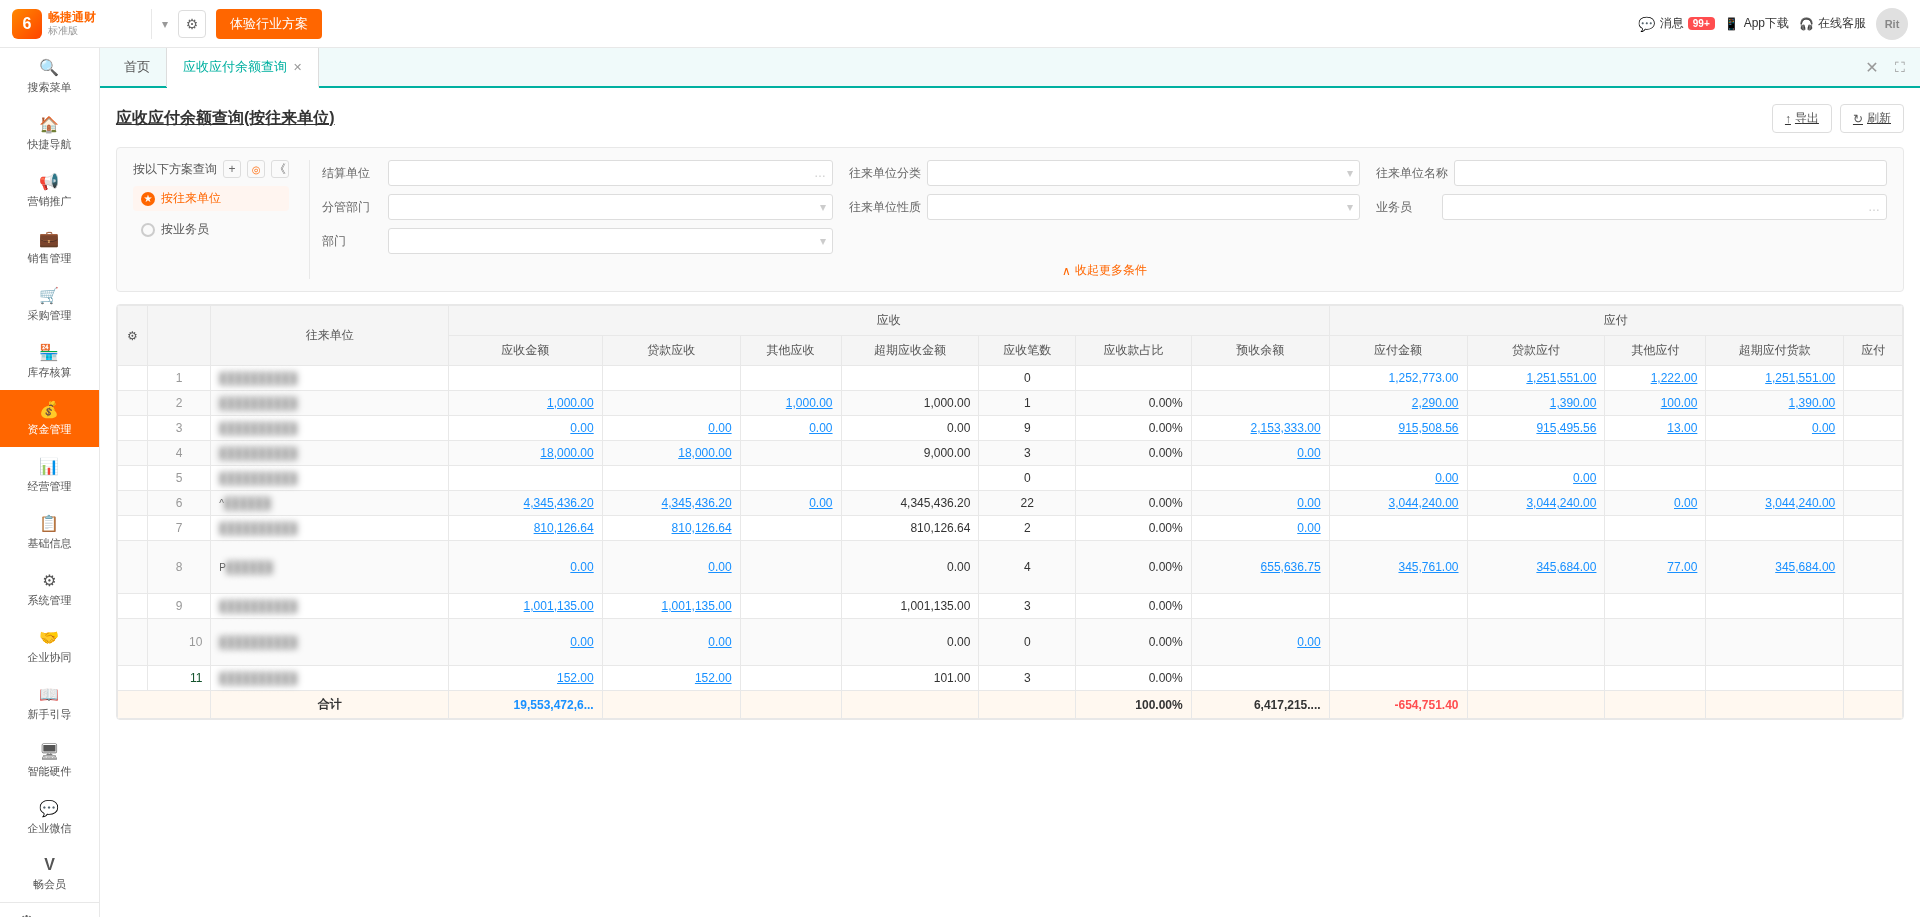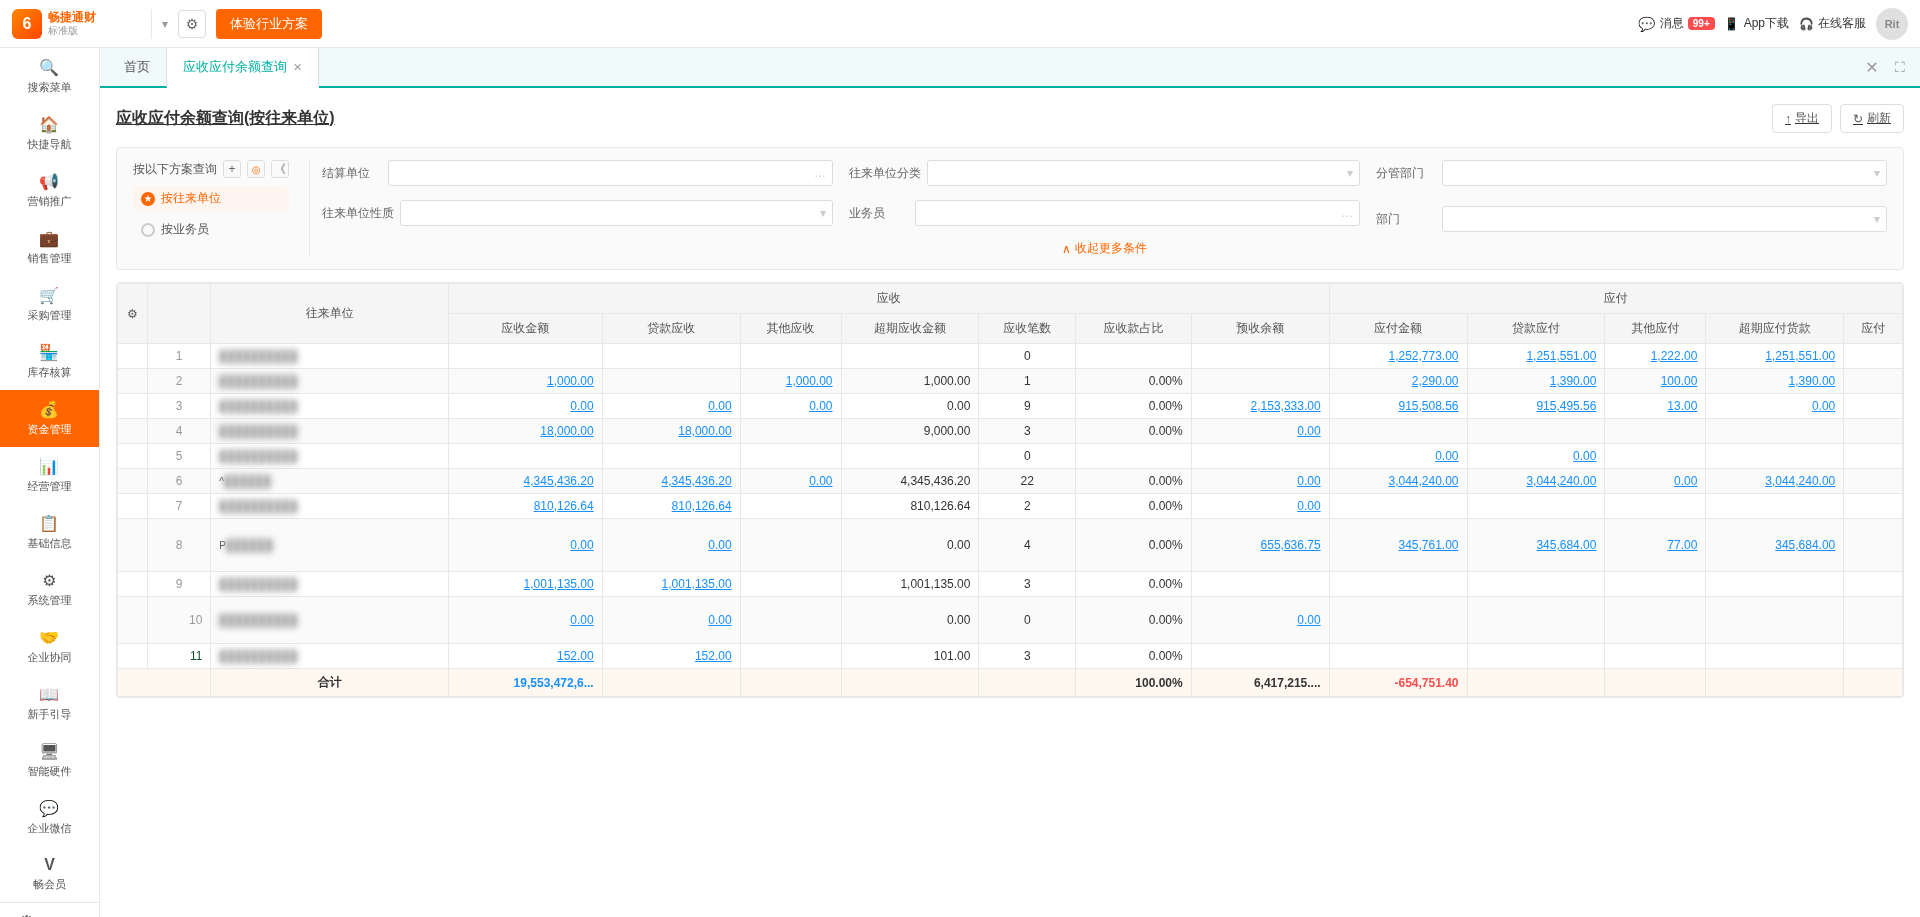--- a/index.html
+++ b/index.html
@@ -173,35 +173,39 @@
             <div style="display:grid;grid-template-columns:1fr 1fr 1fr;gap:8px 16px;margin-bottom:8px;">
 
               <div style="display:flex;align-items:center;gap:6px;">
                 <span style="min-width:60px;font-size:12px;color:#666;">结算单位</span>
                 <div style="flex:1;height:26px;border:1px solid #ddd;border-radius:3px;background:#fff;display:flex;align-items:center;justify-content:flex-end;padding:0 6px;cursor:pointer;font-size:12px;color:#ccc;">…</div>
               </div>
               <div style="display:flex;align-items:center;gap:6px;">
                 <span style="min-width:72px;font-size:12px;color:#666;">往来单位分类</span>
                 <div style="flex:1;height:26px;border:1px solid #ddd;border-radius:3px;background:#fff;display:flex;align-items:center;justify-content:flex-end;padding:0 6px;cursor:pointer;font-size:12px;color:#ccc;">▾</div>
               </div>
+              <div style="display:flex;align-items:center;gap:6px;">
+                <span style="min-width:72px;font-size:12px;color:#666;">往来单位名称</span>
+                <input style="flex: 1 1 0%; height: 26px; border: 1px solid rgb(221, 221, 221); border-radius: 3px; background: rgb(255, 255, 255); padding: 0px 6px; font-size: 12px;">
+              </div>
 
               <div style="display:flex;align-items:center;gap:6px;">
                 <span style="min-width:60px;font-size:12px;color:#666;">分管部门</span>
                 <div style="flex:1;height:26px;border:1px solid #ddd;border-radius:3px;background:#fff;display:flex;align-items:center;justify-content:flex-end;padding:0 6px;cursor:pointer;font-size:12px;color:#ccc;">▾</div>
               </div>
               <div style="display:flex;align-items:center;gap:6px;">
                 <span style="min-width:72px;font-size:12px;color:#666;">往来单位性质</span>
                 <div style="flex:1;height:26px;border:1px solid #ddd;border-radius:3px;background:#fff;display:flex;align-items:center;justify-content:flex-end;padding:0 6px;cursor:pointer;font-size:12px;color:#ccc;">▾</div>
               </div>
               <div style="display:flex;align-items:center;gap:6px;">
                 <span style="min-width:60px;font-size:12px;color:#666;">业务员</span>
                 <div style="flex:1;height:26px;border:1px solid #ddd;border-radius:3px;background:#fff;display:flex;align-items:center;justify-content:flex-end;padding:0 6px;cursor:pointer;font-size:12px;color:#ccc;">…</div>
               </div>
 
-              <div style="display:flex;align-items:center;gap:6px;margin-top:12px;">
+              <div style="display:flex;align-items:center;gap:6px;">
                 <span style="min-width:60px;font-size:12px;color:#666;">部门</span>
                 <div style="flex:1;height:26px;border:1px solid #ddd;border-radius:3px;background:#fff;display:flex;align-items:center;justify-content:flex-end;padding:0 6px;cursor:pointer;font-size:12px;color:#ccc;">▾</div>
               </div>
             </div>
             <div style="text-align:center;cursor:pointer;color:#ff6600;font-size:12px;display:flex;align-items:center;justify-content:center;gap:4px;margin-top:4px;">
               <span>∧</span>
               <span>收起更多条件</span>
             </div>
           </div>
 
@@ -240,21 +244,21 @@
                 <td style="border: 1px solid rgb(232, 232, 232); padding: 5px 8px; text-align: center;"></td>
                 <td style="border: 1px solid rgb(232, 232, 232); padding: 5px 8px; color: rgb(153, 153, 153); text-align: center;">1</td>
                 <td style="border: 1px solid rgb(232, 232, 232); padding: 5px 8px; text-align: left;"><span class="blurred" style="color:transparent;text-shadow:0 0 6px #aaa;">██████████</span></td>
                 <td style="border: 1px solid rgb(232, 232, 232); padding: 5px 8px; text-align: right;"></td>
                 <td style="border: 1px solid rgb(232, 232, 232); padding: 5px 8px; text-align: right;"></td>
                 <td style="border: 1px solid rgb(232, 232, 232); padding: 5px 8px; text-align: right;"></td>
                 <td style="border: 1px solid rgb(232, 232, 232); padding: 5px 8px; text-align: right;"></td>
                 <td style="border: 1px solid rgb(232, 232, 232); padding: 5px 8px; text-align: center;">0</td>
                 <td style="border: 1px solid rgb(232, 232, 232); padding: 5px 8px; text-align: right;"></td>
                 <td style="border: 1px solid rgb(232, 232, 232); padding: 5px 8px; text-align: right;"></td>
-                <td style="border: 1px solid rgb(232, 232, 232); padding: 5px 8px; text-align: right;"><span style="color:#1890ff;text-decoration:underline;cursor:pointer;">1,252,773.00</span></td>
+                <td style="border: 1px solid rgb(232, 232, 232); padding: 5px 8px; text-align: right;"><span style="color:#1890ff;cursor:pointer;">1,252,773.00</span></td>
                 <td style="border: 1px solid rgb(232, 232, 232); padding: 5px 8px; text-align: right;"><span style="color:#1890ff;text-decoration:underline;cursor:pointer;">1,251,551.00</span></td>
                 <td style="border: 1px solid rgb(232, 232, 232); padding: 5px 8px; text-align: right;"><span style="color:#1890ff;text-decoration:underline;cursor:pointer;">1,222.00</span></td>
                 <td style="border: 1px solid rgb(232, 232, 232); padding: 5px 8px; text-align: right;"><span style="color:#1890ff;text-decoration:underline;cursor:pointer;">1,251,551.00</span></td>
                 <td style="border: 1px solid rgb(232, 232, 232); padding: 5px 8px; text-align: right;"></td>
               </tr>
               <tr style="background: rgb(250, 250, 250);">
                 <td style="border: 1px solid rgb(232, 232, 232); padding: 5px 8px; text-align: center;"></td>
                 <td style="border: 1px solid rgb(232, 232, 232); padding: 5px 8px; color: rgb(153, 153, 153); text-align: center;">2</td>
                 <td style="border: 1px solid rgb(232, 232, 232); padding: 5px 8px; text-align: left;"><span class="blurred" style="color:transparent;text-shadow:0 0 6px #aaa;">██████████</span></td>
                 <td style="border: 1px solid rgb(232, 232, 232); padding: 5px 8px; text-align: right;"><span style="color:#1890ff;text-decoration:underline;cursor:pointer;">1,000.00</span></td>

